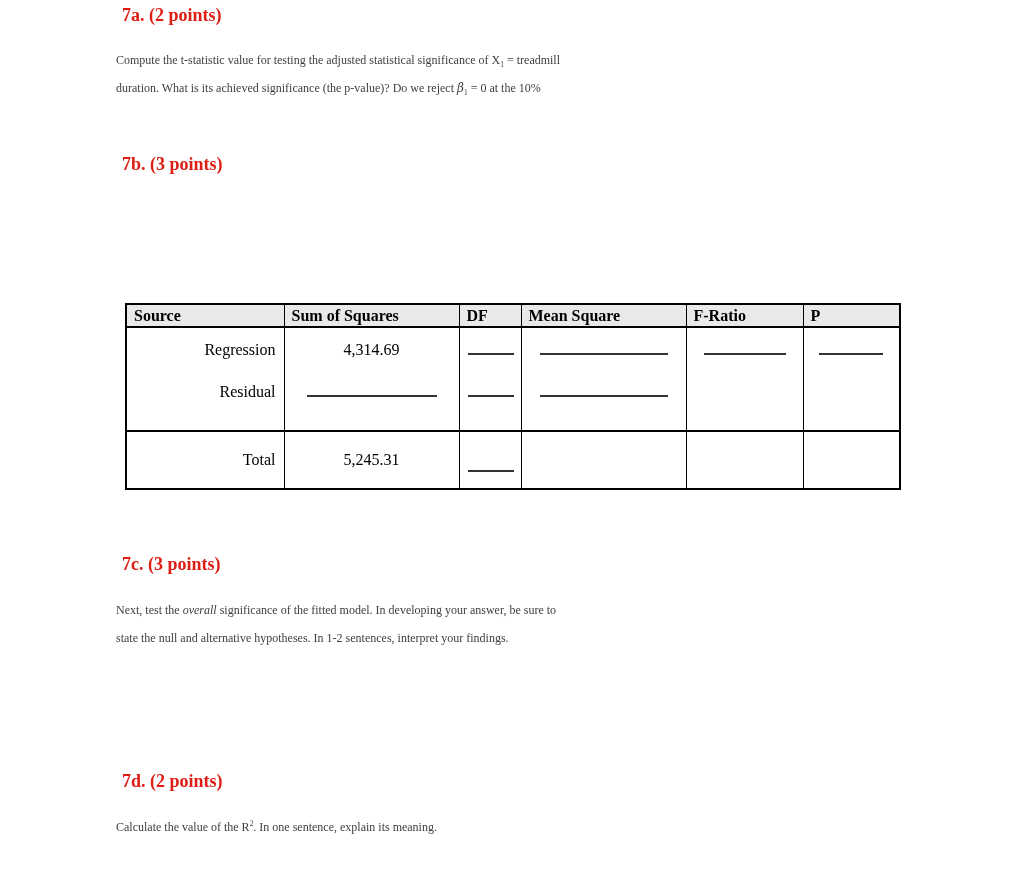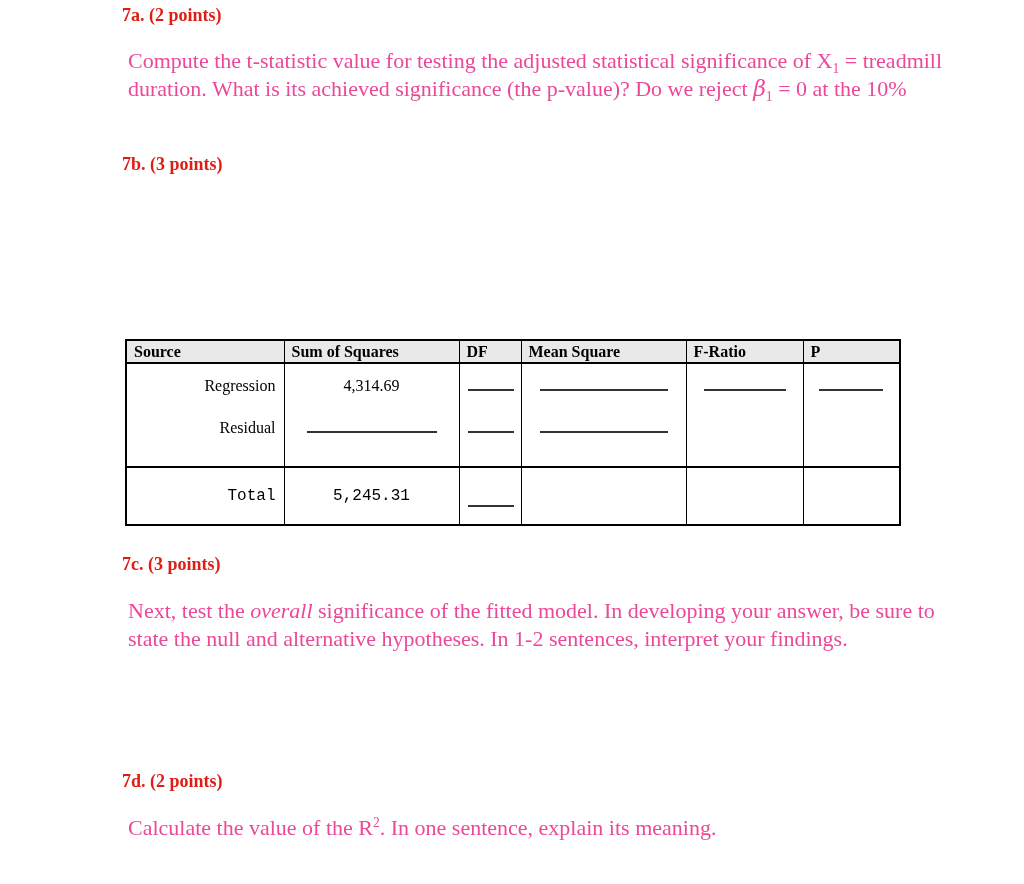--- a/index.html
+++ b/index.html
@@ -17,43 +17,42 @@
     position: absolute;
     left: 122px;
     font-size: 18px;
     font-weight: bold;
     color: #de1e15;
     white-space: nowrap;
     line-height: 24px;
   }
   .para {
     position: absolute;
-    left: 128px;
-    font-size: 22px;
+    left: 116px;
+    font-size: 12px;
     line-height: 27.5px;
-    color: #ec4899;
+    color: #404040;
   }
   .tline-text { white-space: nowrap; display: block; }
   sub { font-size: 0.62em; line-height: 0; }
   sup { font-size: 0.62em; line-height: 0; }
   .beta { font-style: italic; font-family: "DejaVu Serif", serif; }
   .emph { font-weight: normal; font-style: italic; }
 
   
   table.anova {
     position: absolute;
     left: 125px;
     top: 303px;
     width: 774px;
     border-collapse: collapse;
     border: 2px solid #000;
     font-family: "Liberation Serif", serif;
     font-size: 16px;
     table-layout: fixed;
-    margin-top: 36px;
   }
   table.anova th {
     background: #e9e9e9;
     border: 1px solid #000;
     border-bottom: 2px solid #000;
     font-weight: bold;
     text-align: left;
     height: 23px;
     padding: 1px 7px;
     font-size: 16px;
@@ -63,21 +62,20 @@
     border-right: 1px solid #000;
     padding: 0;
     vertical-align: top;
   }
   tr.group-row td { height: 104px; padding-top: 1px; }
   tr.total-row td {
     border-top: 2px solid #000;
     height: 58px;
     vertical-align: middle;
     padding-top: 0;
-    font-family: Liberation Mono, monospace;
   }
   .tline {
     display: block;
     height: 42px;
     line-height: 42px;
     padding: 0 8px;
     white-space: nowrap;
     text-align: center;
   }
   tr.total-row .tline { height: auto; line-height: normal; }

